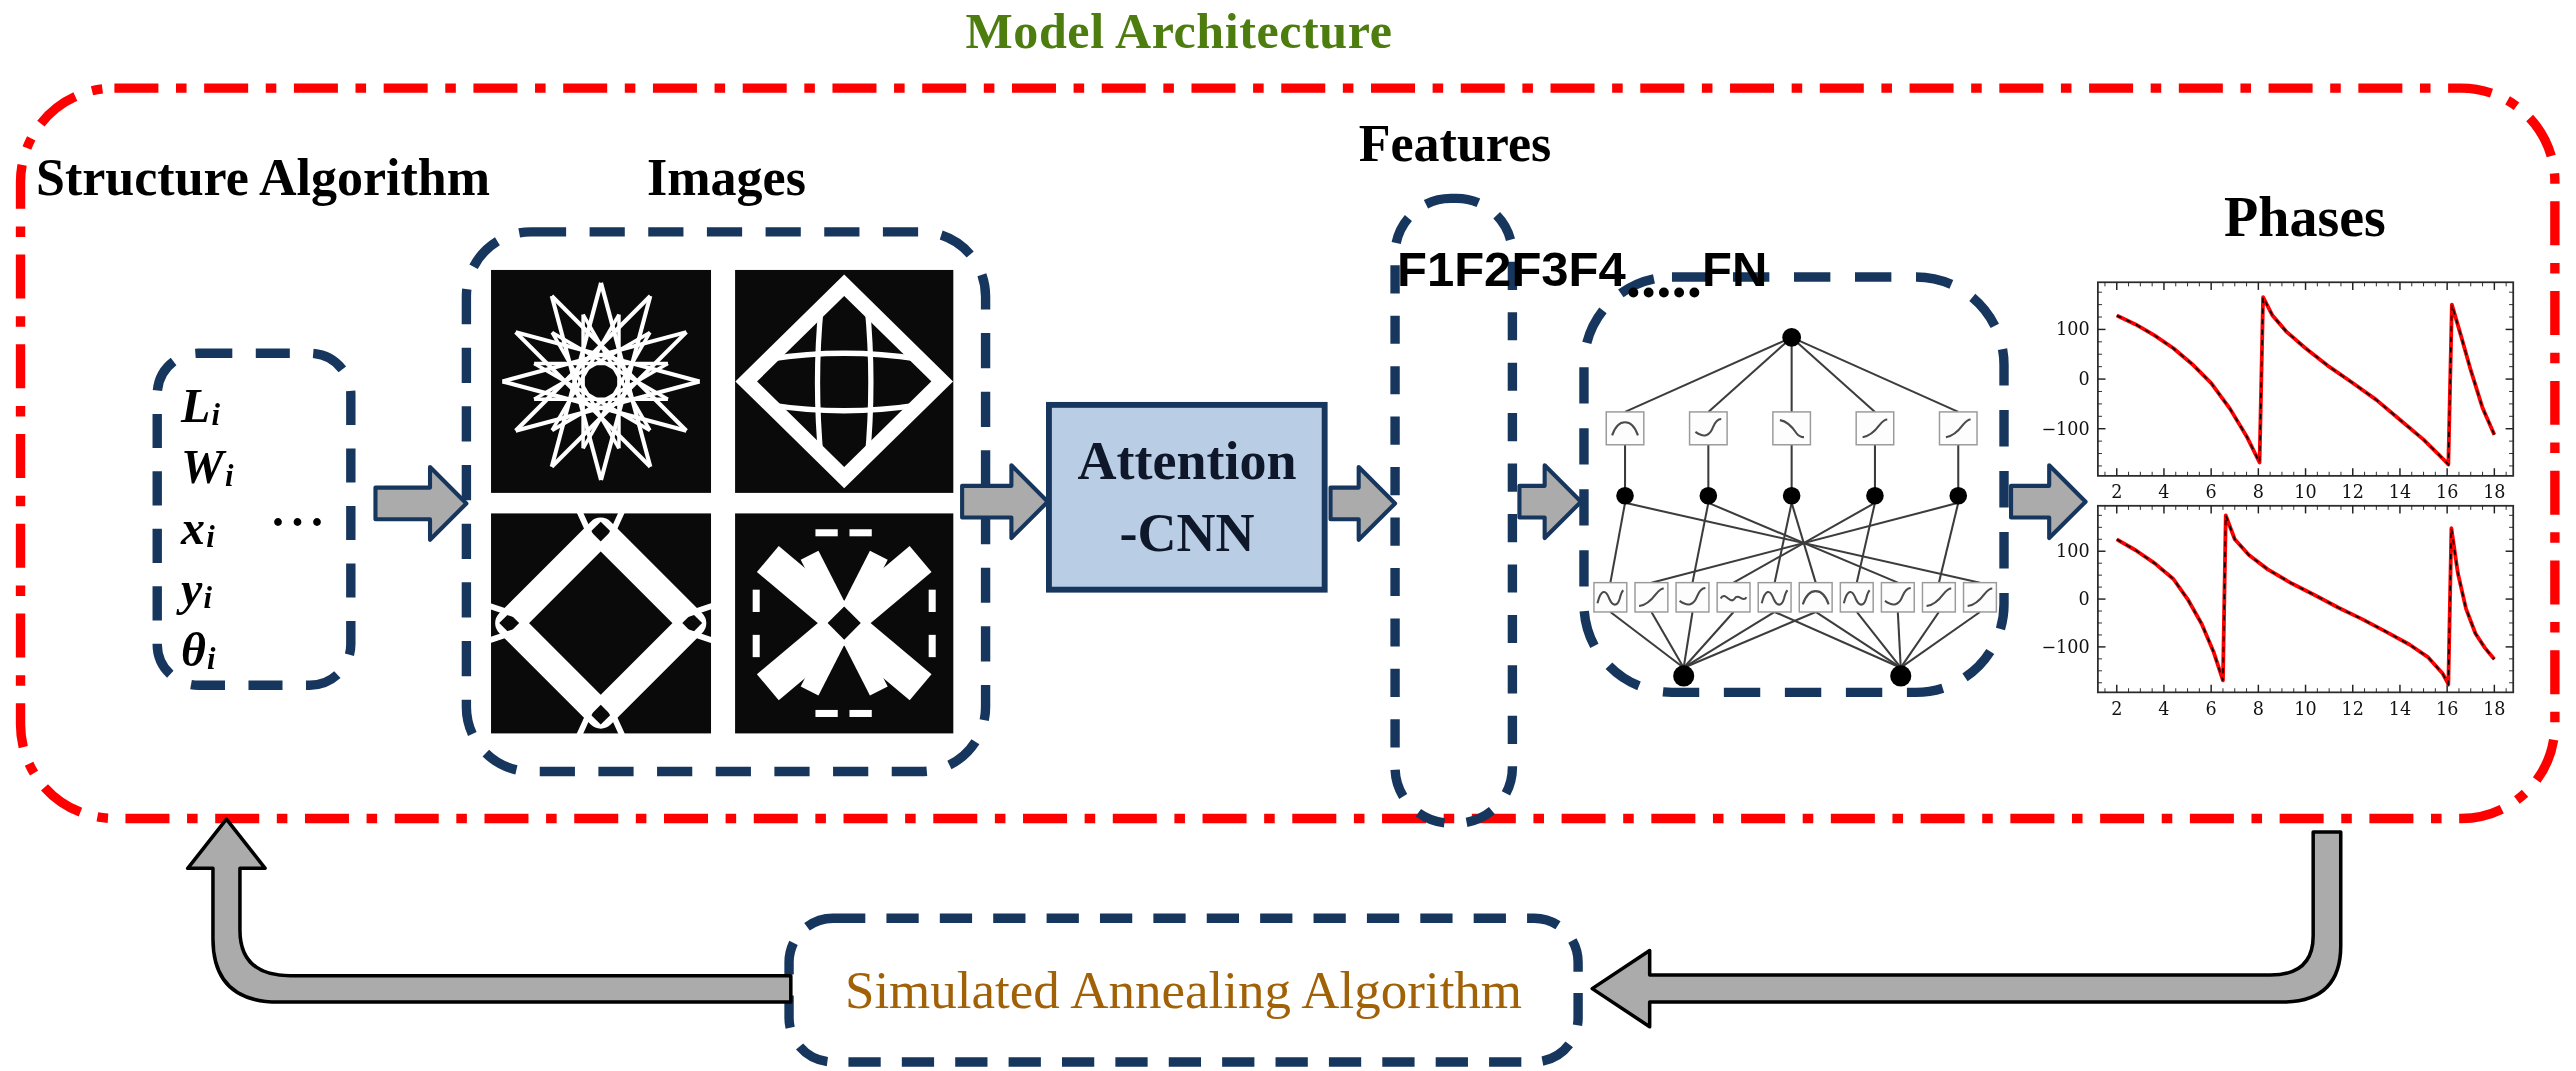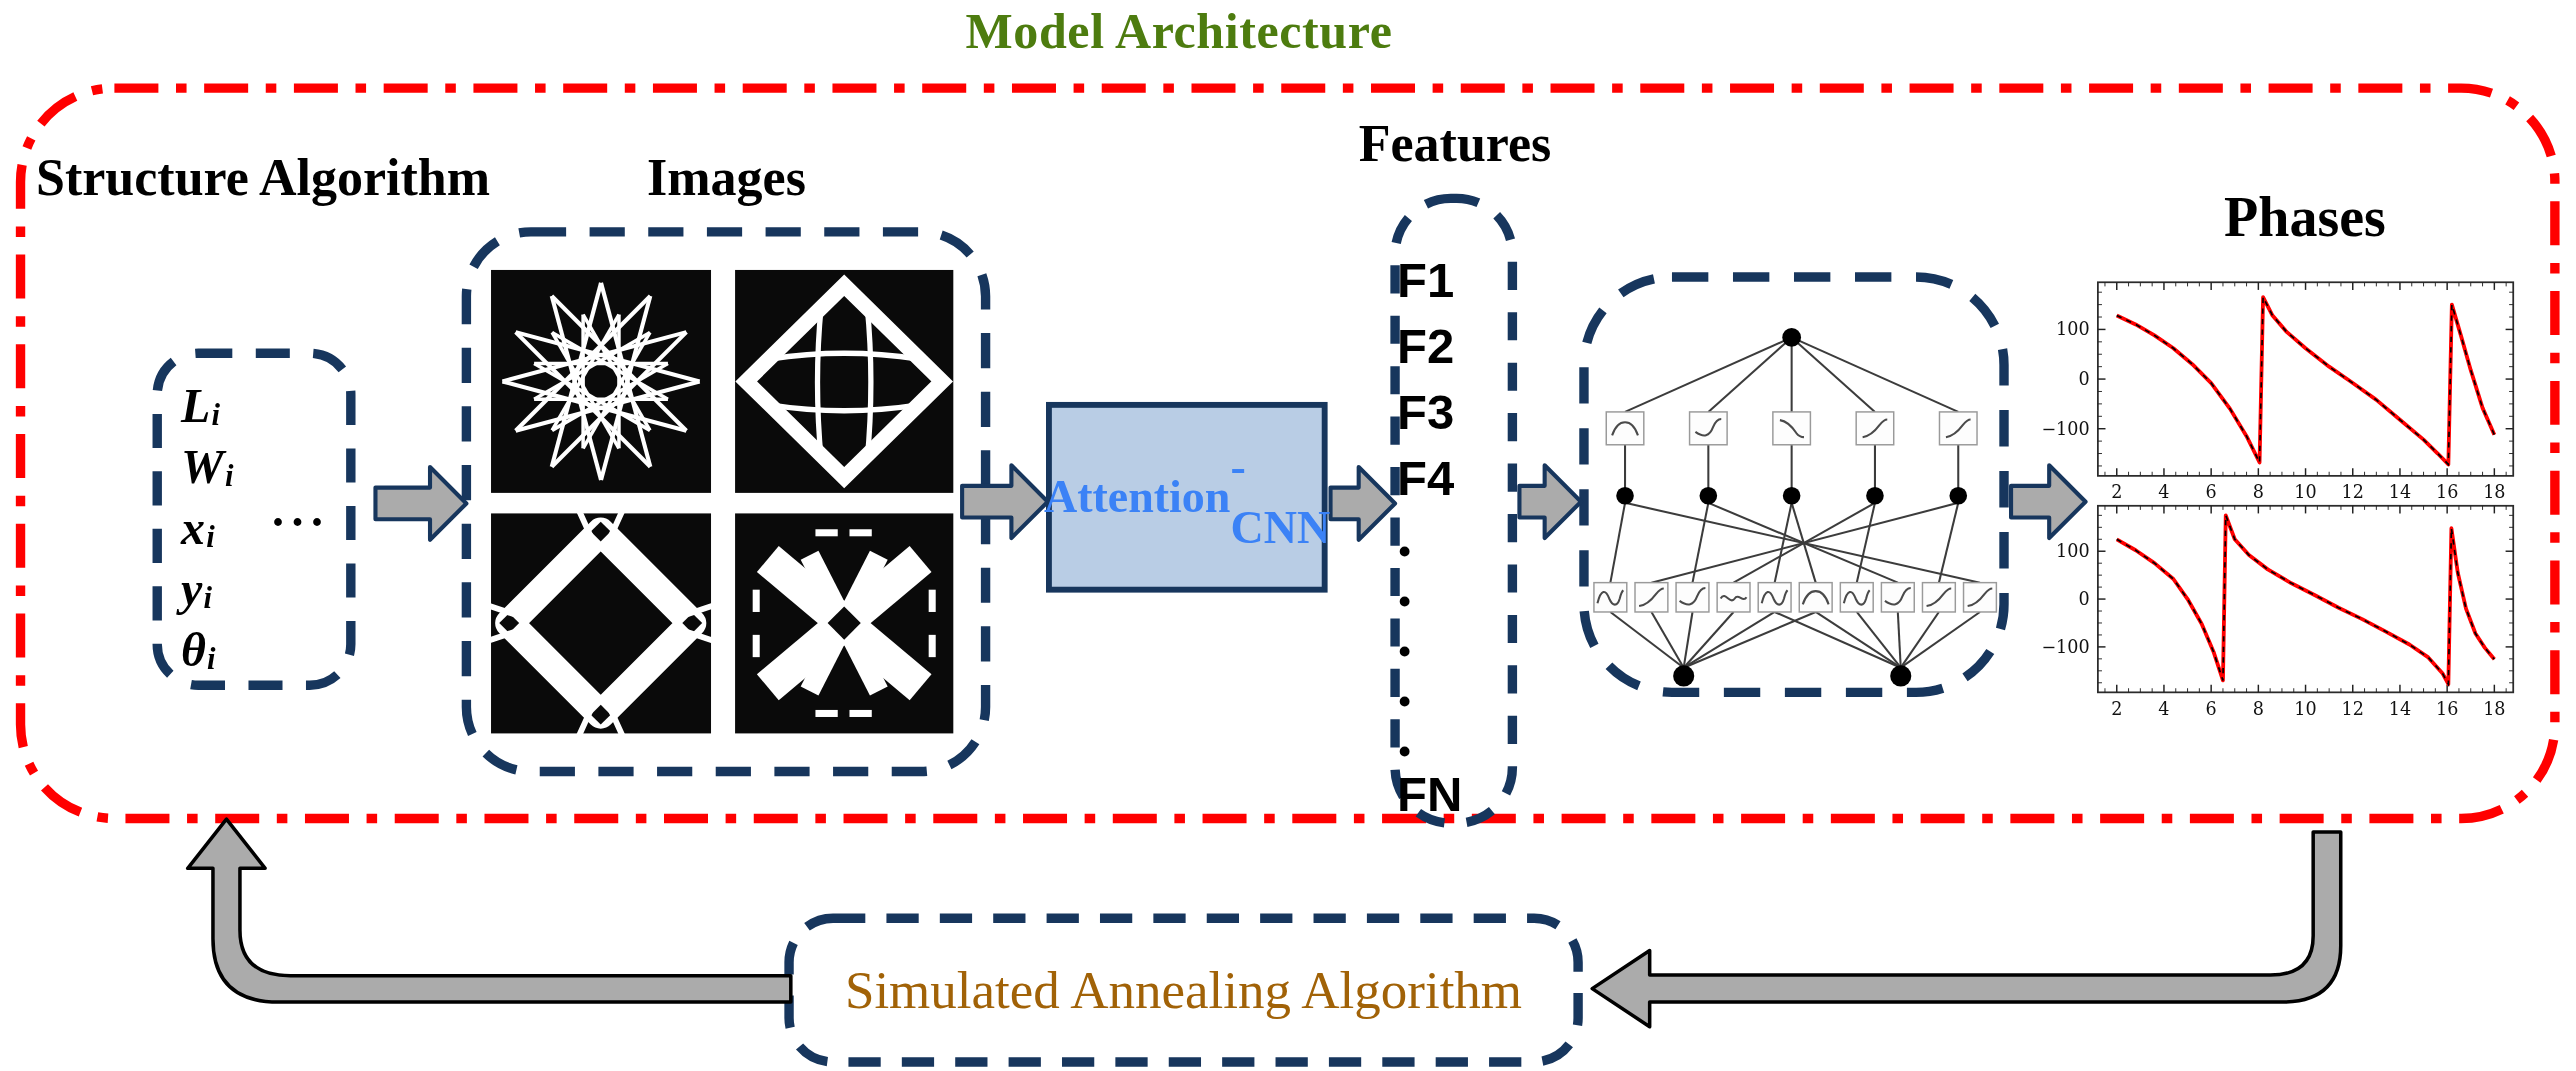--- a/index.html
+++ b/index.html
@@ -15,31 +15,31 @@
     font-size:50px; color:#4d7c0f; letter-spacing:0.6px;
   }
   .sec-label { font-size:52px; }
   #lbl-struct   { left:36px;   top:148px; }
   #lbl-images   { left:546px;  top:148px; width:361px; }
   #lbl-features { left:1332px; top:114px; width:246px; }
   #lbl-kan      { left:1677px; top:172px; width:235px; font-size:54px; }
   #lbl-phases   { left:2182px; top:185px; width:246px; font-size:56px; }
   #attn-text {
     left:1049px; top:405px; width:276px; height:185px; z-index:2;
-    display:flex; flex-direction:row; align-items:center; justify-content:center;
-    font-weight:bold; font-size:46px; line-height:1.32; color:#3b82f6; position:absolute;
+    display:flex; flex-direction:column; align-items:center; justify-content:center;
+    font-weight:bold; font-size:54px; line-height:1.32; color:#0f172a; position:absolute;
   }
   #param-list { left:181px; top:375px; width:135px; height:305px; z-index:2; position:absolute;
     display:flex; flex-direction:column; }
   .param-row { height:61px; display:flex; align-items:center; font-weight:bold; font-style:italic; }
   .param-base { font-size:48px; }
   .param-sub  { font-size:30.5px; margin-top:20px; margin-left:1.2px; }
   #ellipsis { left:270px; top:494px; font-size:48px; letter-spacing:3.5px; }
-  #feature-list { left:1397px; top:247px; width:113px; z-index:2; position:absolute;
-    display:flex; flex-direction:column; align-items:flex-start; }
+  #feature-list { left:1397px; top:236px; width:113px; z-index:2; position:absolute;
+    display:flex; flex-direction:row; align-items:flex-end; }
   .feat-item { font-family:"Liberation Sans", sans-serif; font-weight:bold;
     font-size:49px; line-height:66px; color:#000; }
   .feat-dot { font-family:"Liberation Serif", serif; font-weight:bold;
     font-size:61px; line-height:50px; color:#000; }
   #sa-text { left:792px; top:918px; width:783px; height:144px; z-index:2; position:absolute;
     display:flex; align-items:center; justify-content:center;
     font-weight:normal; font-size:53px; color:#a16207; white-space:nowrap; }
 </style>
 </head>
 <body>

